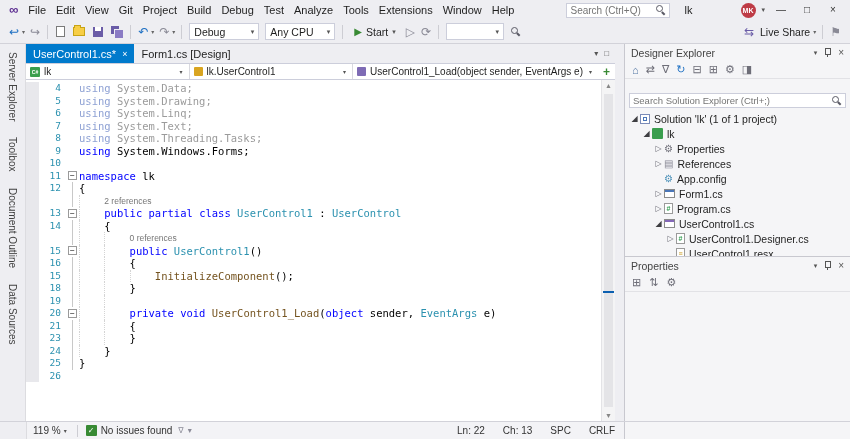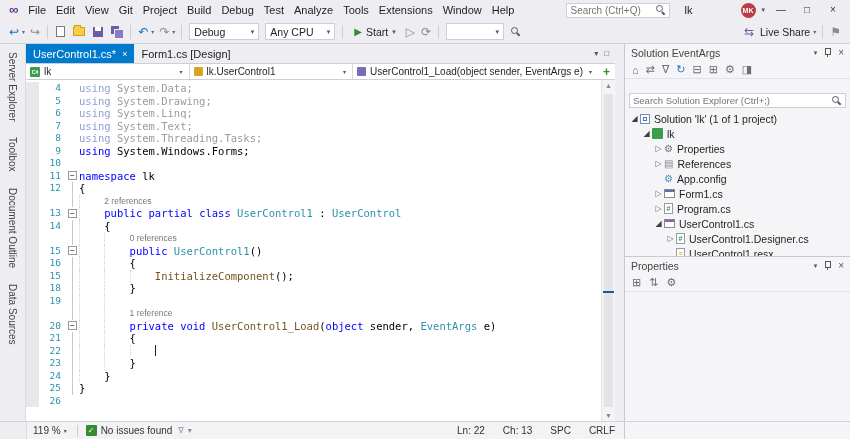--- a/index.html
+++ b/index.html
@@ -280,43 +280,41 @@
             <div class="crow"><div class="bpm"></div><div class="lnum">12</div><div class="foldc"><span class="foldline"></span></div><div class="ltxt"><span class="seg-p">{</span></div></div>
             <div class="crow clrow"><div class="bpm"></div><div class="lnum"></div><div class="foldc"><span class="foldline"></span></div><div class="ltxt"><span class="iblk"></span><span class="cltext">2 references</span></div></div>
             <div class="crow"><div class="bpm"></div><div class="lnum">13</div><div class="foldc"><span class="foldbox">−</span></div><div class="ltxt"><span class="iblk"></span><span class="seg-k">public</span><span class="seg-p"> </span><span class="seg-k">partial</span><span class="seg-p"> </span><span class="seg-k">class</span><span class="seg-p"> </span><span class="seg-t">UserControl1</span><span class="seg-p"> : </span><span class="seg-t">UserControl</span></div></div>
             <div class="crow"><div class="bpm"></div><div class="lnum">14</div><div class="foldc"><span class="foldline"></span></div><div class="ltxt"><span class="iblk"></span><span class="seg-p">{</span></div></div>
             <div class="crow clrow"><div class="bpm"></div><div class="lnum"></div><div class="foldc"><span class="foldline"></span></div><div class="ltxt"><span class="iblk"></span><span class="iblk"></span><span class="cltext">0 references</span></div></div>
             <div class="crow"><div class="bpm"></div><div class="lnum">15</div><div class="foldc"><span class="foldbox">−</span></div><div class="ltxt"><span class="iblk"></span><span class="iblk"></span><span class="seg-k">public</span><span class="seg-p"> </span><span class="seg-t">UserControl1</span><span class="seg-p">()</span></div></div>
             <div class="crow"><div class="bpm"></div><div class="lnum">16</div><div class="foldc"><span class="foldline"></span></div><div class="ltxt"><span class="iblk"></span><span class="iblk"></span><span class="seg-p">{</span></div></div>
             <div class="crow"><div class="bpm"></div><div class="lnum">15</div><div class="foldc"><span class="foldline"></span></div><div class="ltxt"><span class="iblk"></span><span class="iblk"></span><span class="iblk"></span><span class="seg-m">InitializeComponent</span><span class="seg-p">();</span></div></div>
             <div class="crow"><div class="bpm"></div><div class="lnum">18</div><div class="foldc"><span class="foldline"></span></div><div class="ltxt"><span class="iblk"></span><span class="iblk"></span><span class="seg-p">}</span></div></div>
             <div class="crow"><div class="bpm"></div><div class="lnum">19</div><div class="foldc"><span class="foldline"></span></div><div class="ltxt"><span class="iblk"></span><span class="iblk"></span></div></div>
-            <div class="crow clrow"><div class="bpm"></div><div class="lnum"></div><div class="foldc"><span class="foldline"></span></div><div class="ltxt"><span class="iblk"></span><span class="iblk"></span><span class="cltext">1 reference</span></div></div>
             <div class="crow"><div class="bpm"></div><div class="lnum">20</div><div class="foldc"><span class="foldbox">−</span></div><div class="ltxt"><span class="iblk"></span><span class="iblk"></span><span class="seg-k">private</span><span class="seg-p"> </span><span class="seg-k">void</span><span class="seg-p"> </span><span class="seg-m">UserControl1_Load</span><span class="seg-p">(</span><span class="seg-k">object</span><span class="seg-p"> sender, </span><span class="seg-t">EventArgs</span><span class="seg-p"> e)</span></div></div>
             <div class="crow"><div class="bpm"></div><div class="lnum">21</div><div class="foldc"><span class="foldline"></span></div><div class="ltxt"><span class="iblk"></span><span class="iblk"></span><span class="seg-p">{</span></div></div>
-            <div class="crow"><div class="bpm"></div><div class="lnum">22</div><div class="foldc"><span class="foldline"></span></div><div class="ltxt"><span class="iblk"></span><span class="iblk"></span><span class="iblk"></span><span class="caretbar"></span></div></div>
             <div class="crow"><div class="bpm"></div><div class="lnum">23</div><div class="foldc"><span class="foldline"></span></div><div class="ltxt"><span class="iblk"></span><span class="iblk"></span><span class="seg-p">}</span></div></div>
             <div class="crow"><div class="bpm"></div><div class="lnum">24</div><div class="foldc"><span class="foldline"></span></div><div class="ltxt"><span class="iblk"></span><span class="seg-p">}</span></div></div>
             <div class="crow"><div class="bpm"></div><div class="lnum">25</div><div class="foldc"><span class="foldline"></span></div><div class="ltxt"><span class="seg-p">}</span></div></div>
             <div class="crow"><div class="bpm"></div><div class="lnum">26</div><div class="foldc"></div><div class="ltxt"></div></div>
           </div>
         <div class="vscroll">
           <div class="vsarrow-up">▲</div>
           <div class="vthumb"></div>
           <div class="vcaretmark"></div>
           <div class="vsarrow-down">▼</div>
         </div>
       </div>
     </div>
 
     <div class="splitter"></div>
 
     <div class="rightpanel">
       <div class="twtitle">
-        <span>Solution EventArgs</span>
+        <span>Designer Explorer</span>
         <span class="twicons">
           <span class="tcaret">▾</span>
           <span class="pinico"></span>
           <span class="tclosex">×</span>
         </span>
       </div>
       <div class="setoolbar" id="se-toolbar">
           <span class="seico" style="color: rgb(91, 125, 168);">⌂</span>
           <span class="seico" style="color: rgb(110, 110, 120);">⇄</span>
           <span class="seico" style="color: rgb(110, 110, 120);">∇</span>

